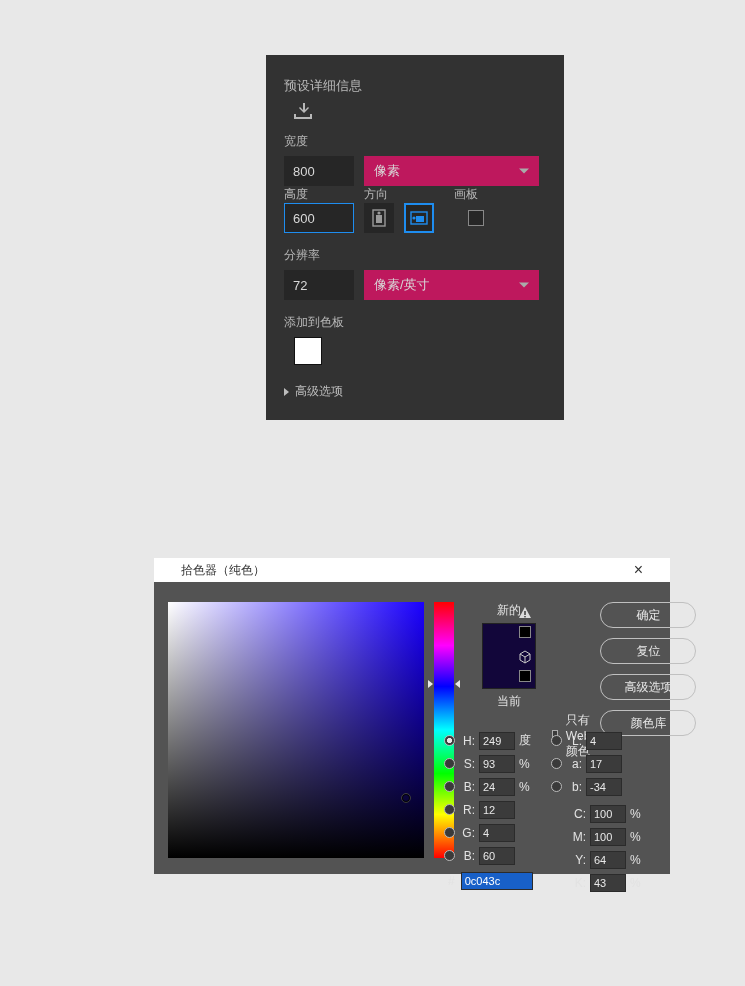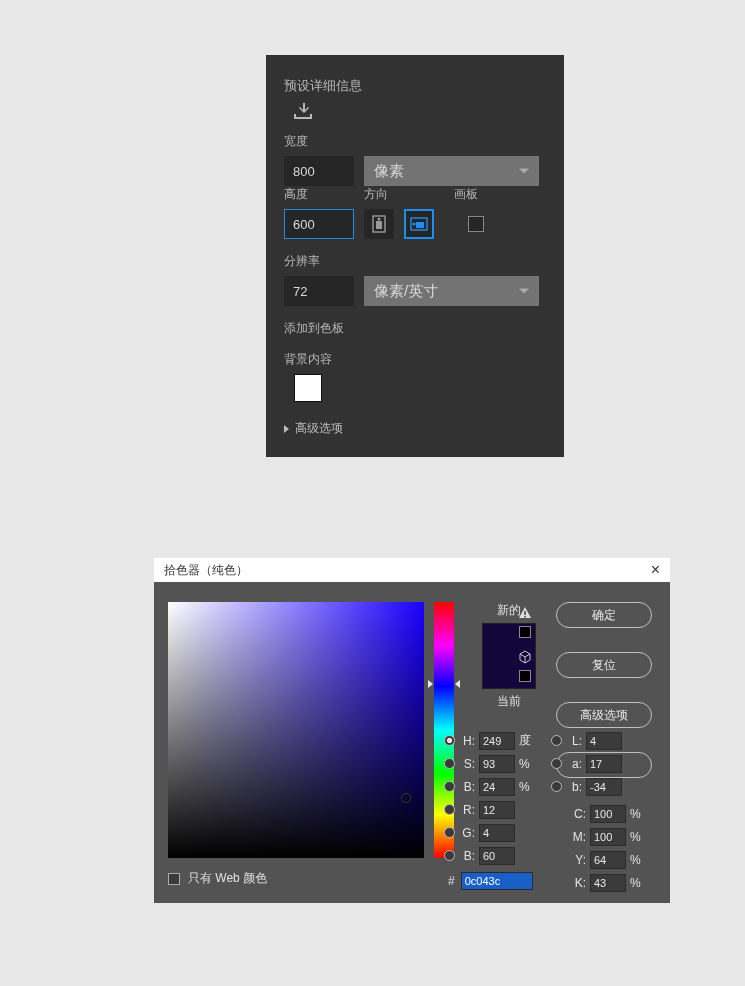--- a/index.html
+++ b/index.html
@@ -9,57 +9,57 @@
 .preset{position:absolute;left:266px;top:55px;width:298px;background:#323232;padding:22px 18px 20px;color:#c8c8c8;font-size:13px}
 .preset .section-title{color:#b8b8b8;font-size:13px;margin-bottom:8px}
 .preset .title-row{display:flex;align-items:center;margin-bottom:10px}
 .preset .doc-title{font-size:19px;color:#e8e8e8;flex:1;border-bottom:1px solid #555;padding-bottom:4px}
 .preset .import-ico{width:22px;height:16px;margin-left:10px;position:relative}
 .preset .import-ico svg{display:block}
 .preset .lbl{font-size:12px;color:#b8b8b8;margin-top:14px;margin-bottom:6px}
 .preset .row{display:flex;gap:10px;align-items:flex-end}
 .preset .num-in{width:70px;height:30px;background:#262626;border:1px solid #262626;color:#d8d8d8;padding:0 8px;font-size:13px}
 .preset .num-in.hl{border:1px solid #1e8df0;outline:none}
-.preset .sel{height:30px;background:#737373;color:#d8d8d8;display:flex;align-items:center;padding:0 10px;font-size:15px;position:relative;flex:1}
+.preset .sel{height:30px;background:#be185d;color:#d8d8d8;display:flex;align-items:center;padding:0 10px;font-size:13px;position:relative;flex:1}
 .preset .sel.w175{width:175px;flex:none}
 .preset .sel.w88{width:88px;flex:none}
 .preset .sel .chev{position:absolute;right:10px;top:50%;transform:translateY(-50%);width:0;height:0;border-left:5px solid transparent;border-right:5px solid transparent;border-top:5px solid #aaa}
 .preset .orient-labels{display:flex;gap:10px;margin-top:0}
 .preset .orient-labels span{font-size:12px;color:#b8b8b8}
 .preset .orient-labels .l1{width:70px}
 .preset .orient-labels .l2{width:80px}
-.preset .orient-row{display:flex;gap:10px;align-items:center;margin-top:6px}
+.preset .orient-row{display:flex;gap:10px;align-items:center;margin-top:0}
 .preset .orient-btn{width:30px;height:30px;background:#262626;border:1px solid #262626;display:flex;align-items:center;justify-content:center}
 .preset .orient-btn.sel-on{border:2px solid #1e8df0}
 .preset .orient-btn svg{display:block}
 .preset .chk{width:16px;height:16px;border:1px solid #888;background:#262626;margin-left:24px}
 .preset .swatch{width:28px;height:28px;background:#fff;margin-left:10px;border:1px solid #111}
 .preset .adv{display:flex;align-items:center;gap:6px;margin-top:18px;font-size:12px;color:#bdbdbd}
 .preset .adv .tri{width:0;height:0;border-top:4px solid transparent;border-bottom:4px solid transparent;border-left:5px solid #bdbdbd}
 
 
 .picker-wrap{position:absolute;left:154px;top:558px;width:516px;background:#fff}
-.picker-head{height:24px;display:flex;align-items:center;padding:0 10px;font-size:12px;color:#333}
+.picker-head{height:24px;display:flex;align-items:center;padding:0 27px;font-size:12px;color:#333}
 .picker-head .ttl{flex:1}
 .picker-head .xx{font-size:16px;color:#333;cursor:pointer}
 .picker-body{background:#535353;padding:20px 14px 16px;display:flex;color:#e2e2e2;font-size:12px}
 .sv-box{width:256px;height:256px;position:relative;background:linear-gradient(to right,#fff,#1a00ff)}
 .sv-box::after{content:"";position:absolute;inset:0;background:linear-gradient(to top,#000,rgba(0,0,0,0))}
 .sv-ring{position:absolute;width:10px;height:10px;border:1px solid #fff;border-radius:50%;left:233px;top:191px;box-shadow:0 0 0 1px #000 inset}
 .hue-wrap{position:relative;margin-left:10px}
 .hue{width:20px;height:256px;background:linear-gradient(to bottom,#ff0000 0%,#ff00ff 17%,#0000ff 33%,#00ffff 50%,#00ff00 67%,#ffff00 83%,#ff0000 100%)}
 .hue-mark{position:absolute;left:-6px;top:78px;width:32px;display:flex;justify-content:space-between;pointer-events:none}
 .hue-mark .tri-l{width:0;height:0;border-top:4px solid transparent;border-bottom:4px solid transparent;border-left:5px solid #e8e8e8}
 .hue-mark .tri-r{width:0;height:0;border-top:4px solid transparent;border-bottom:4px solid transparent;border-right:5px solid #e8e8e8}
 .mid-col{margin-left:12px;width:86px}
 .mid-col .new-lbl{text-align:center;font-size:12px;margin-bottom:4px}
 .mid-col .cur-lbl{text-align:center;font-size:12px;margin-top:4px}
 .mid-col .swatch-pair{width:54px;height:66px;margin:0 auto;display:flex;flex-direction:column;border:1px solid #222}
 .mid-col .swatch-pair .half{flex:1}
-.picker-right{display:flex;flex-direction:column;gap:24px;margin-left:4px;width:100px}
+.picker-right{display:flex;flex-direction:column;gap:10px;margin-left:4px;width:100px}
 .pbtn{width:96px;height:26px;border:1px solid #c0c0c0;border-radius:14px;background:transparent;color:#e8e8e8;font-size:12px;text-align:center;line-height:24px}
 .picker-body-rel{position:relative}
 .side-icons{position:absolute;left:364px;top:24px;display:flex;flex-direction:column;gap:6px;align-items:center}
 .side-icons .si{width:14px;height:14px}
 
 .val-area{position:absolute;left:290px;top:147px;font-size:12px;color:#e2e2e2}
 .val-row{display:flex;align-items:center;height:23px;gap:4px}
 .val-row .rad{width:11px;height:11px;border:1px solid #bbb;border-radius:50%;margin-right:2px;background:#3a3a3a}
 .val-row .rad.on{background:radial-gradient(circle,#e8e8e8 0 40%,#3a3a3a 45%)}
 .val-row .lab{width:14px;text-align:right}
@@ -123,38 +123,37 @@
   <div class="row">
     <input class="num-in" value="72" style="">
     <div class="sel w175">
       <span>像素/英寸</span>
       <span class="chev"></span>
     </div>
   </div>
 
   <div class="lbl">添加到色板</div>
 
-  <div class="lbl">背景内容</div>
   <div class="row">
     <div class="swatch"></div>
   </div>
 
   <div class="adv">
     <span class="tri"></span>
     <span>高级选项</span>
   </div>
 </div>
 
 <div class="picker-wrap">
   <div class="picker-head">
     <span class="ttl">拾色器（纯色）</span>
     <span class="xx">×</span>
   </div>
   <div class="picker-body picker-body-rel">
-    <div style="display:flex;flex-direction:column">
+    <div style="display:flex;">
       <div style="display:flex">
         <div class="sv-box">
           <div class="sv-ring"></div>
         </div>
         <div class="hue-wrap">
           <div class="hue"></div>
           <div class="hue-mark">
             <span class="tri-l"></span>
               <span class="tri-r"></span>
           </div>

